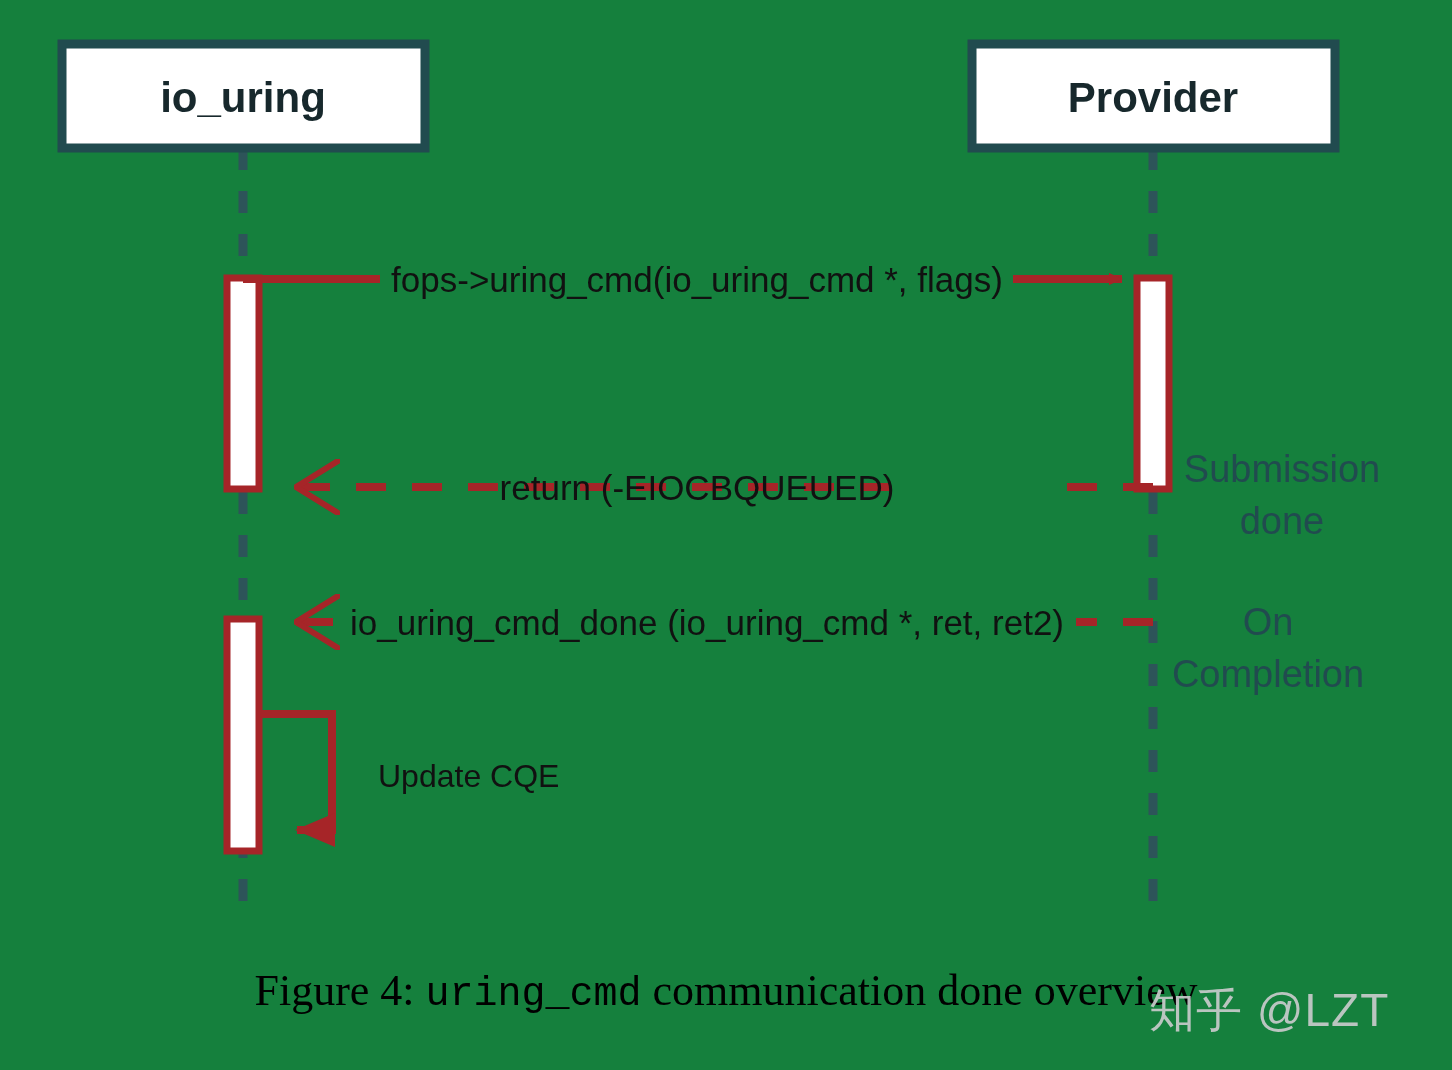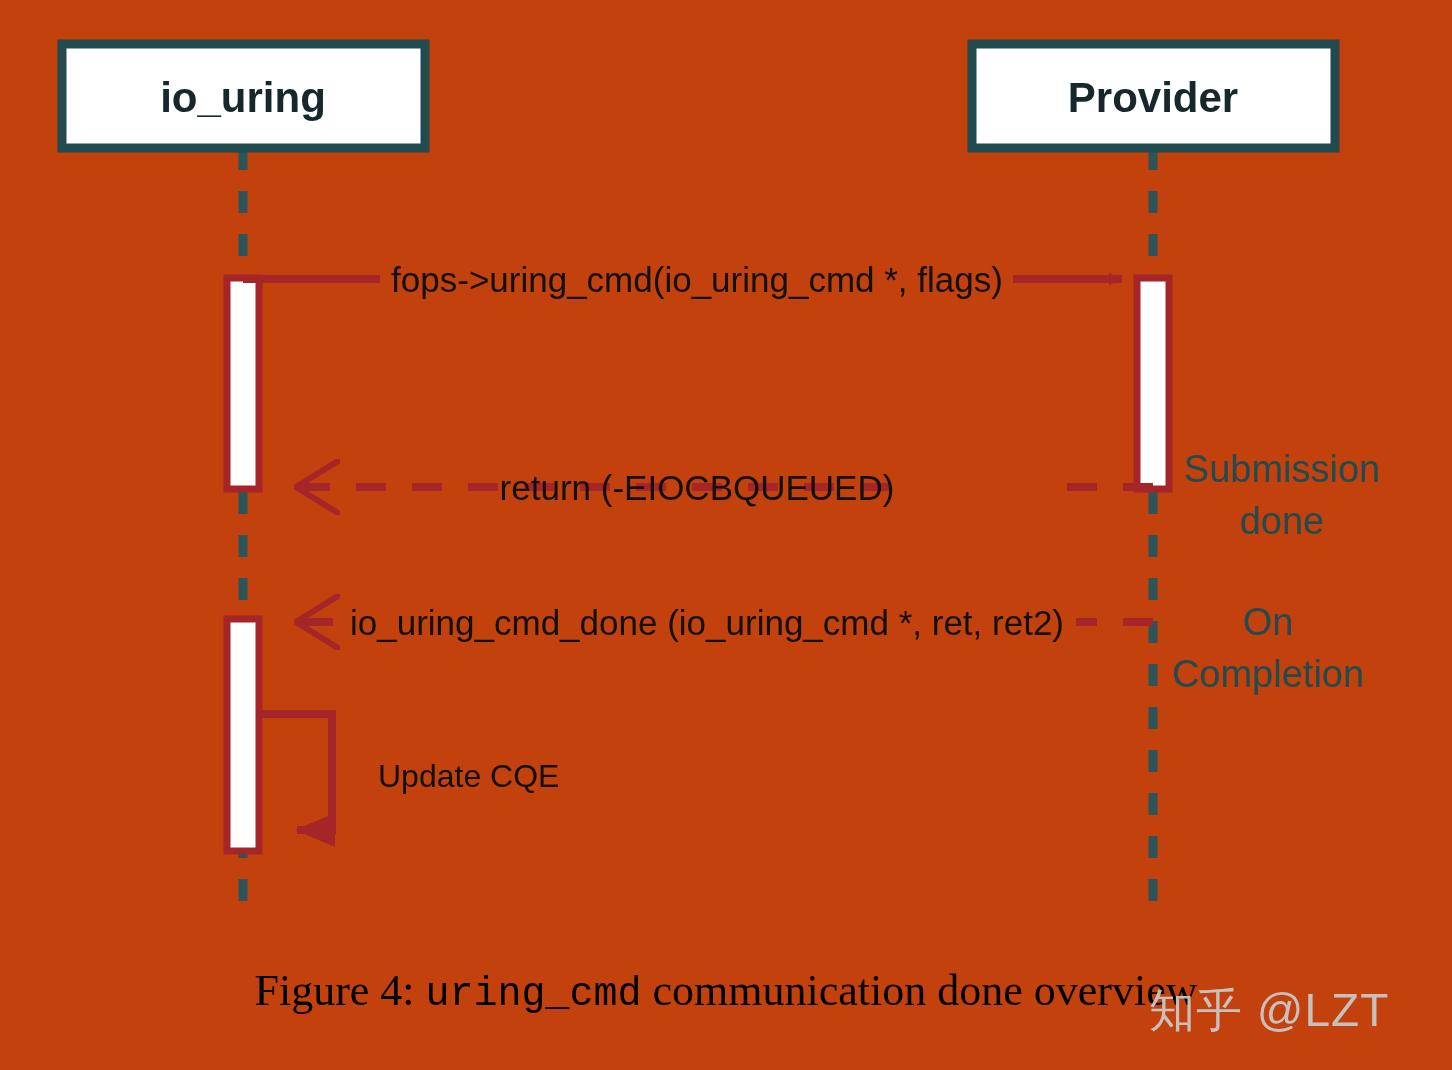--- a/index.html
+++ b/index.html
@@ -8,21 +8,21 @@
     padding: 0;
     background: #ffffff;
   }
   body {
     font-family: "Liberation Sans", sans-serif;
   }
   #figure-root {
     position: relative;
     width: 1452px;
     height: 1070px;
-    background: #c2410c;
+    background: #15803d;
     overflow: hidden;
     text-decoration: underline;
   }
   #diagram-svg {
     position: absolute;
     left: 0;
     top: 0;
     width: 1452px;
     height: 1070px;
   }

